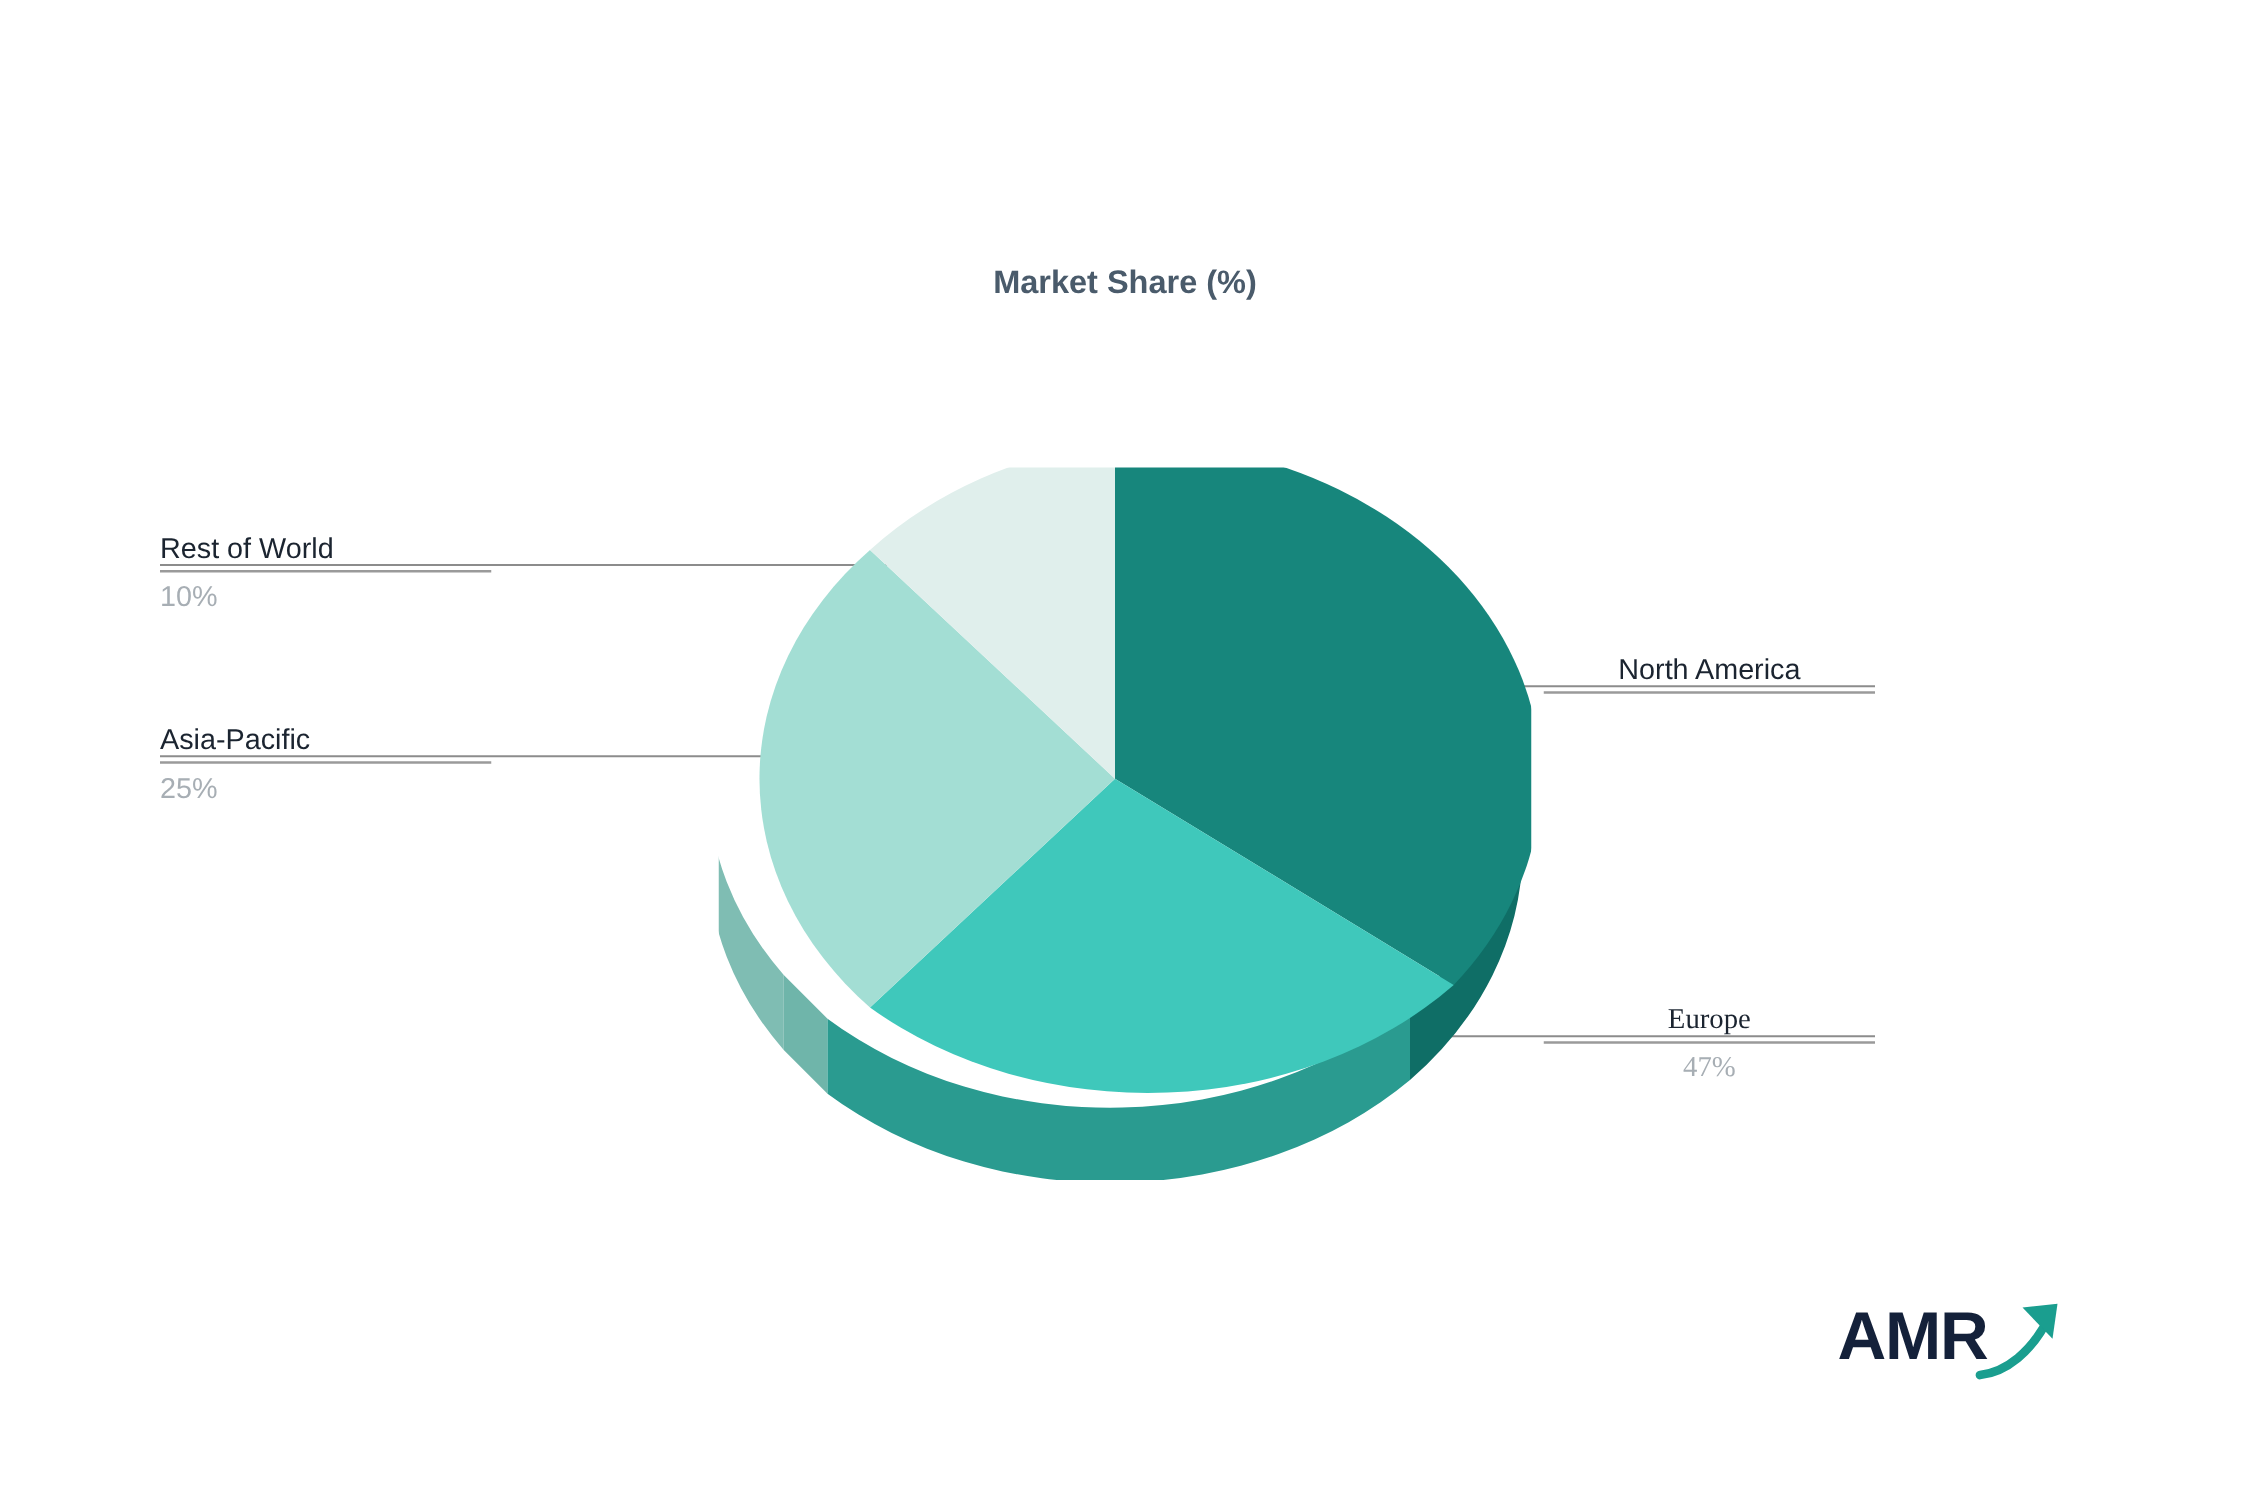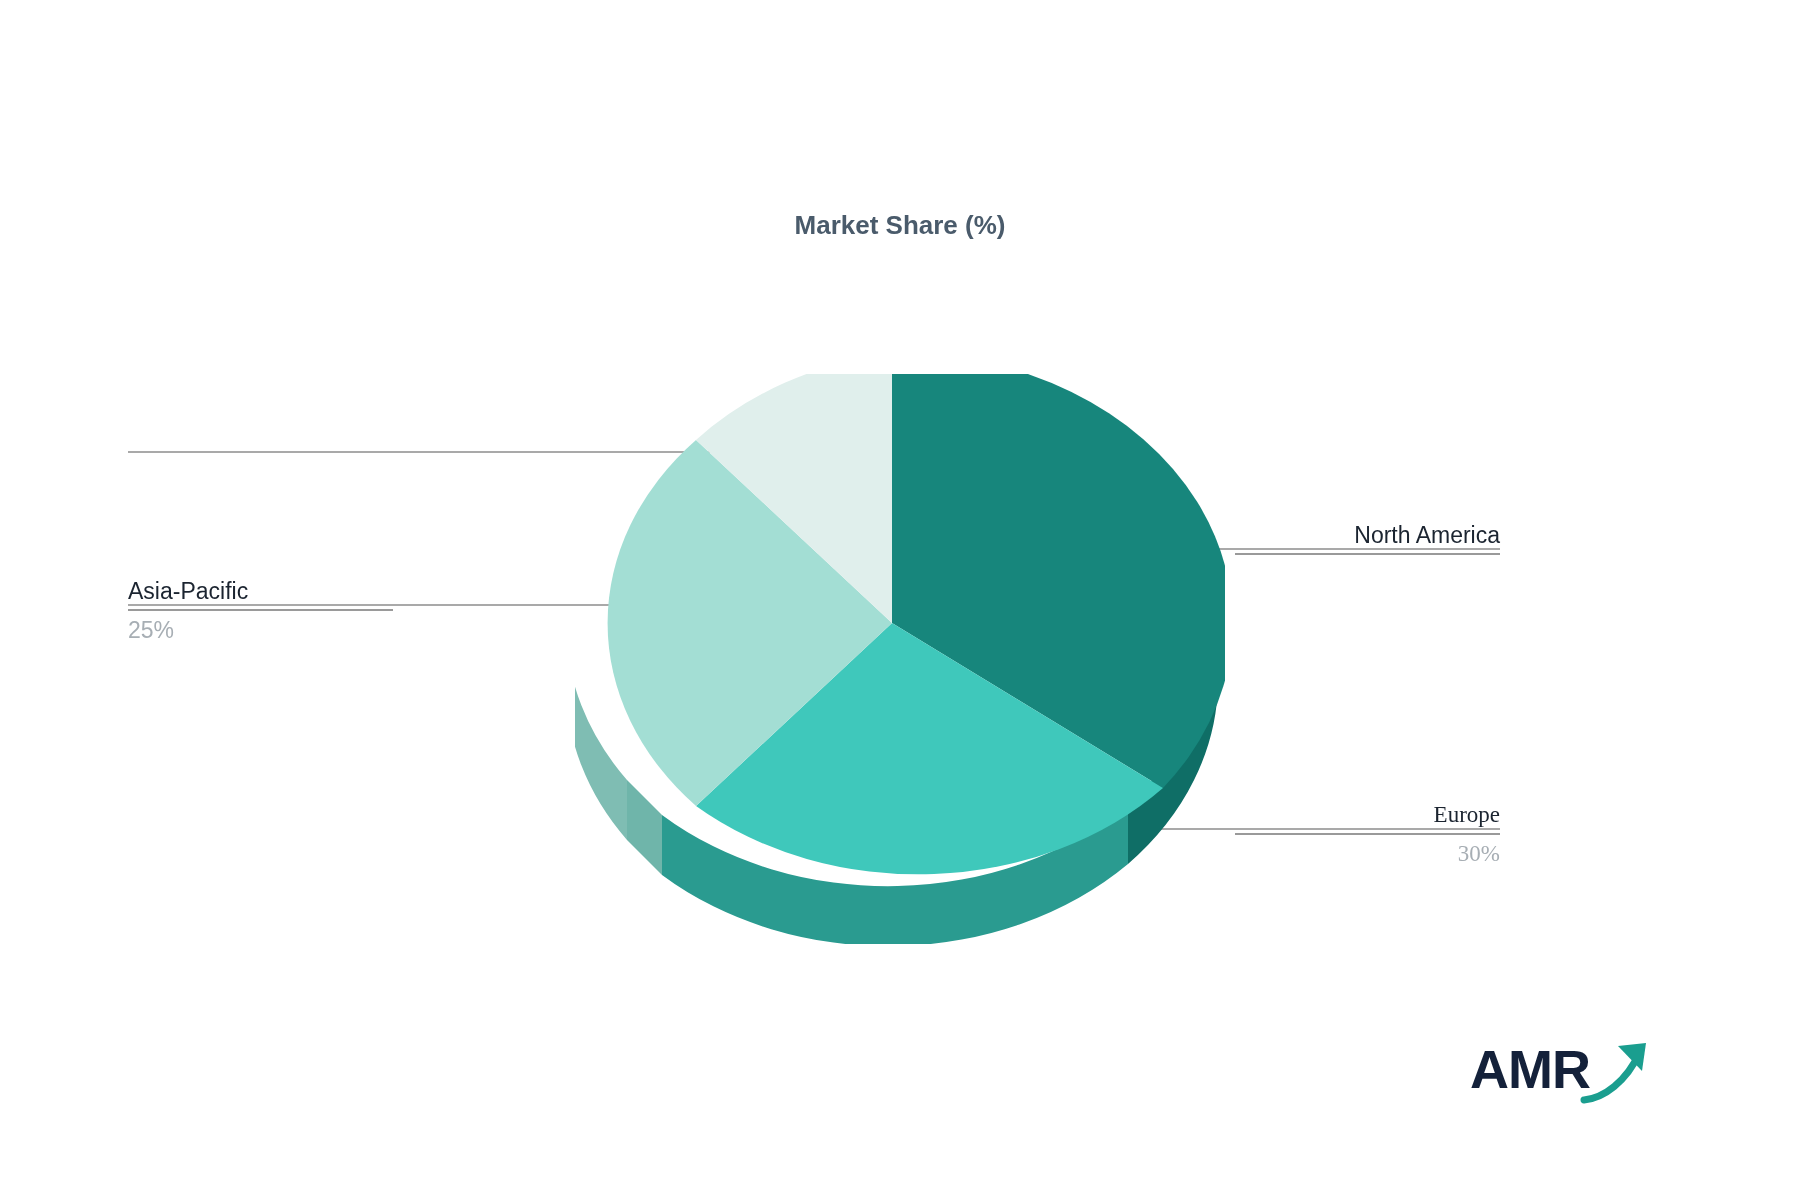--- a/index.html
+++ b/index.html
@@ -44,21 +44,21 @@
     padding-bottom:5px;
   }
   .callout .rule{
     height:2px;background:#9a9a9a;width:100%;
   }
   .callout .pct{
     font-size:23px;color:#a7aeb4;
     padding-top:6px;line-height:1.15;
   }
   .callout.left .lbl,.callout.left .pct{text-align:left;}
-  .callout.right .lbl,.callout.right .pct{text-align:right;}
+  .callout.right .lbl,.callout.right .pct{text-align:center;}
 
   
   .leaders{position:absolute;left:0;top:0;width:1800px;height:1196px;pointer-events:none;}
 
   
   .logo{
     position:absolute;left:1470px;top:1022px;
     width:210px;height:80px;margin-top:20px;
   }
   .logo .amr-text{
@@ -112,29 +112,34 @@
   </div>
 
   <div class="callout right" style="left:1235px;top:522px;width:265px;">
     <div class="lbl">North America</div>
     <div class="rule"></div>
   </div>
 
   <div class="callout right" style="left:1235px;top:802px;width:265px;font-family:Liberation Serif, serif;">
     <div class="lbl">Europe</div>
     <div class="rule"></div>
-    <div class="pct">30%</div>
+    <div class="pct">47%</div>
   </div>
 
   <div class="callout left" style="left:128px;top:578px;width:265px;">
     <div class="lbl">Asia-Pacific</div>
     <div class="rule"></div>
     <div class="pct">25%</div>
   </div>
 
+  <div class="callout left" style="left:128px;top:425px;width:265px;">
+    <div class="lbl">Rest of World</div>
+    <div class="rule"></div>
+    <div class="pct">10%</div>
+  </div>
 
   <div class="logo">
     <div class="amr-text">AMR</div>
     <svg width="100" height="72" viewBox="0 0 100 72">
       <path d="M6 62 C 26 60, 48 44, 62 14" stroke="#1a9e8f" stroke-width="7" fill="none" stroke-linecap="round"></path>
       <path d="M40 8 L 68 5 L 64 33 Z" fill="#1a9e8f"></path>
     </svg>
   </div>
 
 </div>

